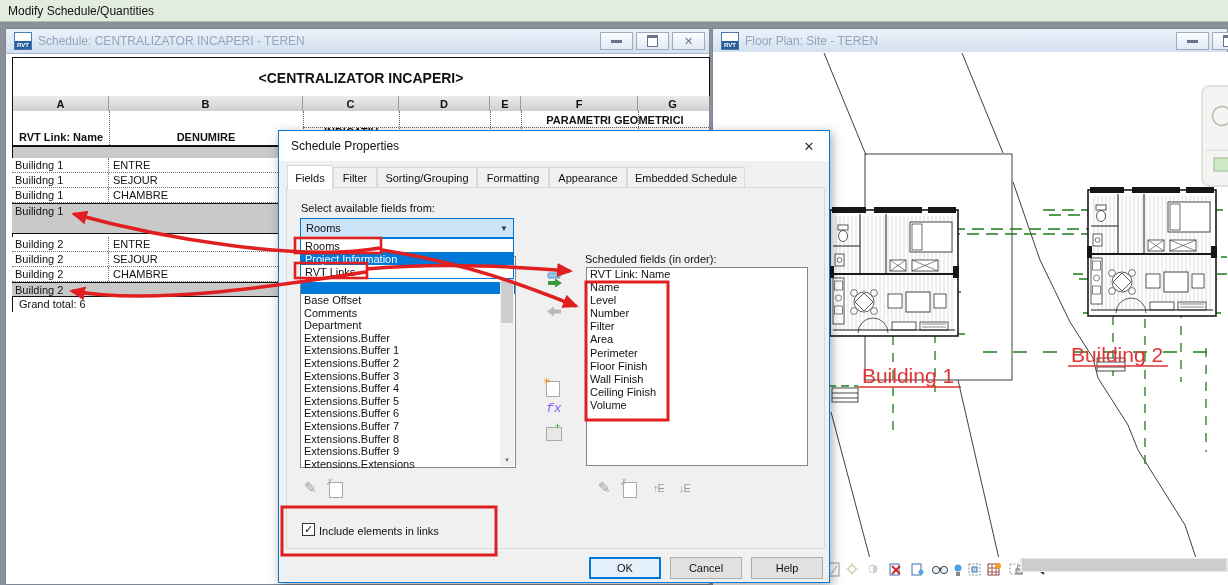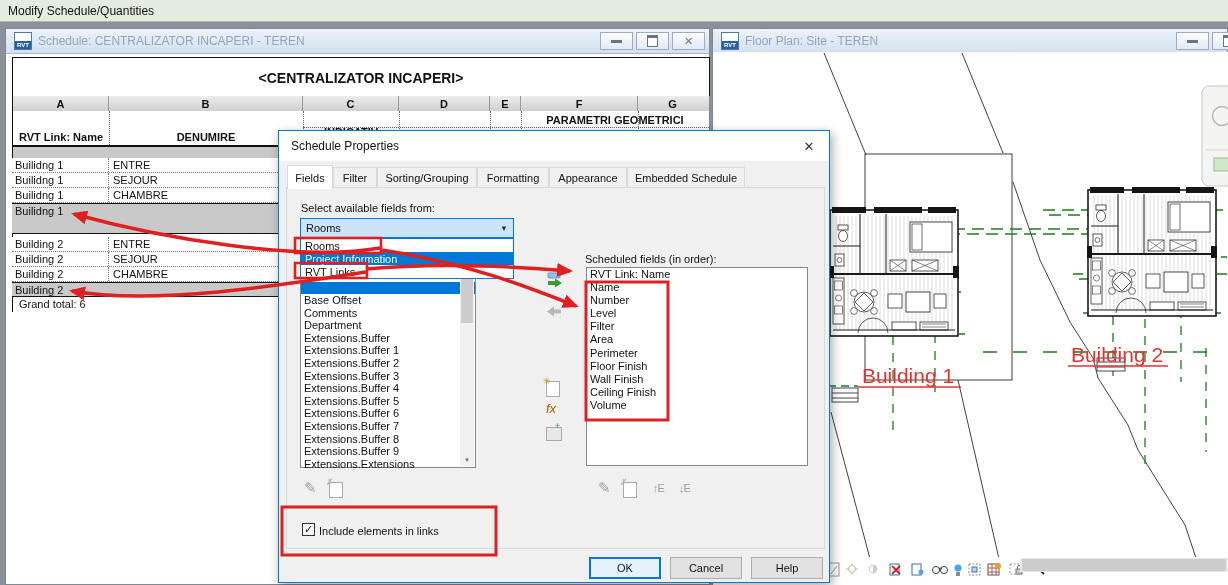--- a/index.html
+++ b/index.html
@@ -68,36 +68,36 @@
        border:1px solid #d9d9d9;box-sizing:border-box;}
   .dlabel{position:absolute;font-size:11px;color:#111;}
   #combo{position:absolute;left:21px;top:87px;width:214px;height:20px;background:#cce4f7;
          border:1px solid #0078d7;box-sizing:border-box;font-size:11px;display:flex;align-items:center;
          padding-left:5px;}
   #combo .chev{position:absolute;right:5px;top:5px;font-size:8px;color:#333;}
   #dropdown{position:absolute;left:21px;top:107px;width:214px;height:41px;background:#fff;
          border:1px solid #0078d7;box-sizing:border-box;z-index:5;}
   .opt{height:13px;font-size:11px;padding-left:4px;display:flex;align-items:center;}
   .opt.sel{background:#0078d7;color:#fff;}
-  #fieldlist{position:absolute;left:21px;top:125px;width:176px;height:212px;background:#fff;
+  #fieldlist{position:absolute;left:21px;top:125px;width:216px;height:212px;background:#fff;
          border:1px solid #828790;box-sizing:border-box;}
   .flitem{height:12.6px;font-size:11px;padding-left:3px;white-space:nowrap;overflow:hidden;}
   .flsel{height:12px;background:#0078d7;}
   .scroll{position:absolute;right:1px;top:1px;bottom:1px;width:14px;background:#f0f0f0;}
   .sbtn{position:absolute;left:0;width:14px;height:13px;background:#f0f0f0;color:#6d6d6d;
         font-size:6px;display:flex;align-items:center;justify-content:center;}
   .sthumb{position:absolute;left:1px;top:15px;width:12px;height:50px;background:#cdcdcd;}
   #schedlist{position:absolute;left:307px;top:136px;width:222px;height:199px;background:#fff;
          border:1px solid #828790;box-sizing:border-box;}
   .sfitem{height:13.1px;font-size:11px;padding-left:3px;white-space:nowrap;}
   .midicon{position:absolute;left:267px;}
   .gicon{color:#a0a0a0;font-size:15px;}
   .page-ic{width:12px;height:14px;border:1px solid #aaa;background:#fff;position:relative;}
   .page-ic .mark{position:absolute;left:-4px;top:-6px;font-size:9px;}
-  .fx{font-family:Liberation Sans, sans-serif;font-style:italic;font-size:13px;color:#a16207;}
+  .fx{font-family:Liberation Mono, monospace;font-style:italic;font-size:13px;color:#8b5cf6;}
   .updown{font-size:11px;color:#9a9a9a;letter-spacing:-1px;}
   .cb-box{position:absolute;left:23px;top:392px;width:13px;height:13px;background:#fff;
         border:1px solid #333;box-sizing:border-box;font-size:11px;line-height:11px;text-align:center;color:#111;}
   .btn{position:absolute;top:426px;width:72px;height:22px;background:#e1e1e1;border:1px solid #adadad;
        font-size:11px;display:flex;align-items:center;justify-content:center;box-sizing:border-box;}
   .btn.default{background:#e5f1fb;border:2px solid #0078d7;}
 
   
   #plan-layer{left:713px;top:52px;width:515px;height:533px;z-index:20;overflow:hidden;background:#fff;}
   #plan-bottom{position:absolute;left:0;top:505px;width:515px;height:28px;background:#fff;}
@@ -445,22 +445,22 @@
   <div class="midicon" style="top:296px;">
     <div class="page-ic" style="width:14px;height:12px;background:#e8e8e8;">
         <span class="mark" style="color:#2a9a2a;left:8px;top:-7px;">+</span>
       </div>
   </div>
 
   <div class="dlabel" style="left:306px;top:122px;">Scheduled fields (in order):</div>
   <div id="schedlist">
     <div class="sfitem">RVT Link: Name</div>
     <div class="sfitem">Name</div>
+    <div class="sfitem">Level</div>
     <div class="sfitem">Number</div>
-    <div class="sfitem">Level</div>
     <div class="sfitem">Filter</div>
     <div class="sfitem">Area</div>
     <div class="sfitem">Perimeter</div>
     <div class="sfitem">Floor Finish</div>
     <div class="sfitem">Wall Finish</div>
     <div class="sfitem">Ceiling Finish</div>
     <div class="sfitem">Volume</div>
   </div>
 
   <span class="gicon abs" style="left:25px;top:348px;">✎</span>

